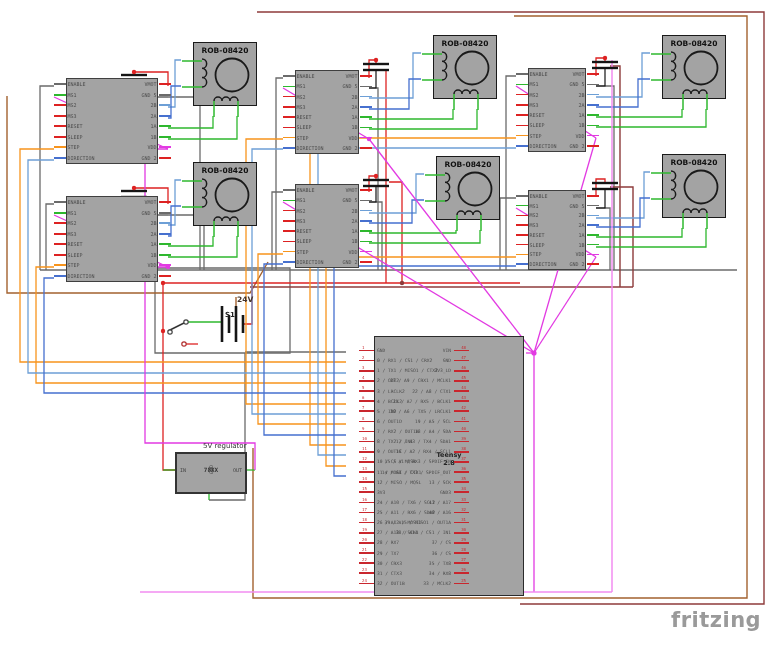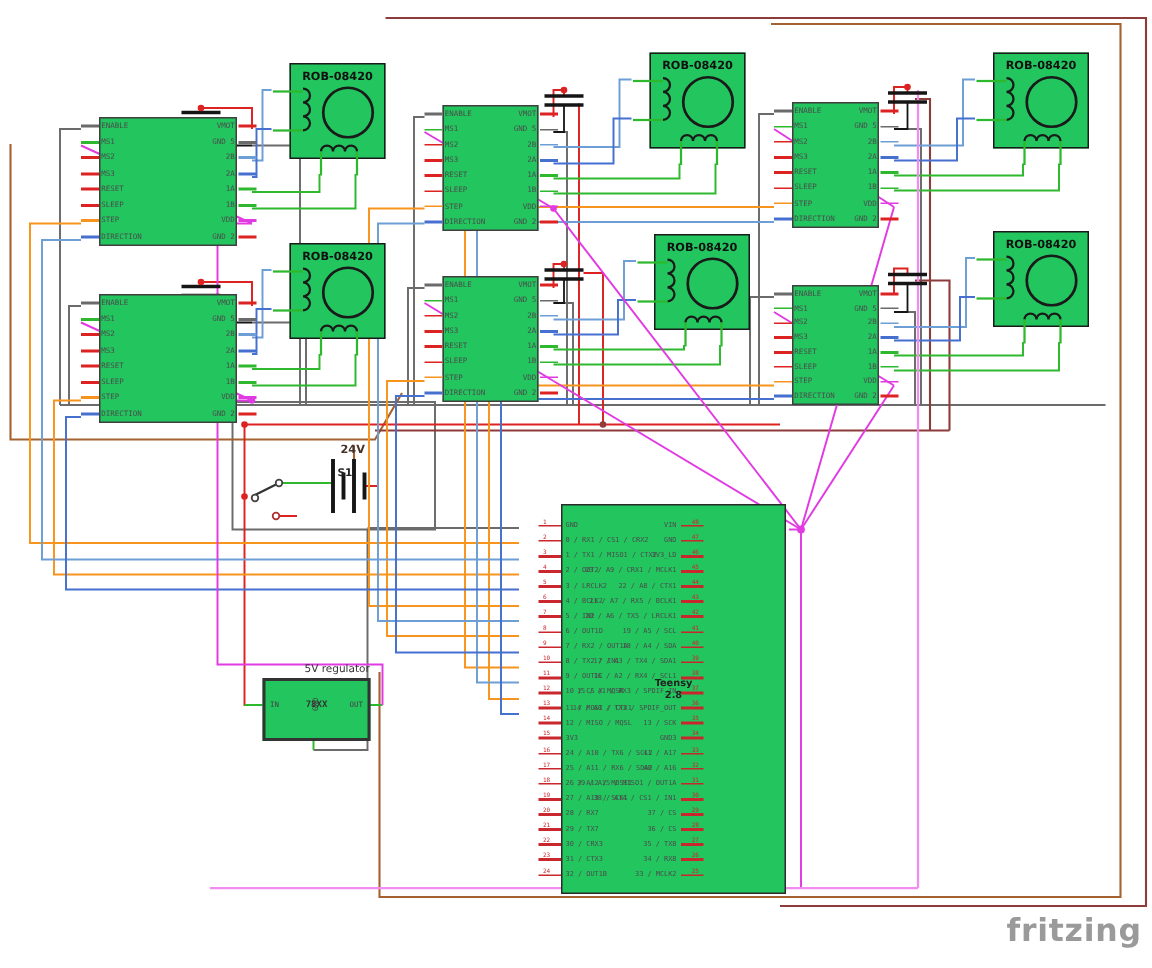--- a/index.html
+++ b/index.html
@@ -1,19 +1,19 @@
 <!DOCTYPE html>
 <html><head>
 <meta charset="utf-8">
 <style>
   html,body{margin:0;padding:0;}
   body{width:768px;height:645px;position:relative;background:#ffffff;
        font-family:"DejaVu Sans Mono","Liberation Mono",monospace;overflow:hidden;}
   #wires{position:absolute;left:0;top:0;z-index:1;}
-  .comp{position:absolute;z-index:2;background:#22c55e;}
+  .comp{position:absolute;z-index:2;background:#a3a3a3;}
   
   .chip{border:1.6px solid #3f3f3f;}
   .chip .cols{display:flex;height:100%;}
   .chip .pins{display:flex;flex-direction:column;justify-content:space-around;height:100%;flex:1;}
   .chip .prow{display:flex;align-items:center;height:10px;}
   .chip .pins.r .prow{justify-content:flex-end;}
   .plabel{font-size:5px;color:#4c4c4c;letter-spacing:0;white-space:nowrap;}
   .stub{display:inline-block;height:1.6px;width:12px;background:#2eb82e;flex:0 0 auto;}
   .pins.l .stub{margin-left:-13.5px;margin-right:2px;}
   .pins.r .stub{margin-right:-13.5px;margin-left:2px;}
@@ -1081,21 +1081,21 @@
 
     <div class="trow">
         <span class="tlabel">33 / MCLK2</span>
         <span class="tstub" data-wire="red">
           <span class="pnum">25</span>
         </span>
       </div>
   </div>
 </div>
 
-<div class="txt cap24v" style="left:227px;top:295px;">24V</div>
+<div class="txt cap24v" style="left:237px;top:295px;">24V</div>
 <div class="txt caps1" style="left:193px;top:311px;">S1</div>
 
 <div class="comp reg" style="left:175px;top:452px;width:68px;height:38px;">
   <span class="rin">IN</span>
   <span class="rname">78XX</span>
   <span class="rout">OUT</span>
   <span class="rgnd">GND</span>
 </div>
 <div class="txt capreg" style="left:203px;top:442px;">5V regulator</div>
 

